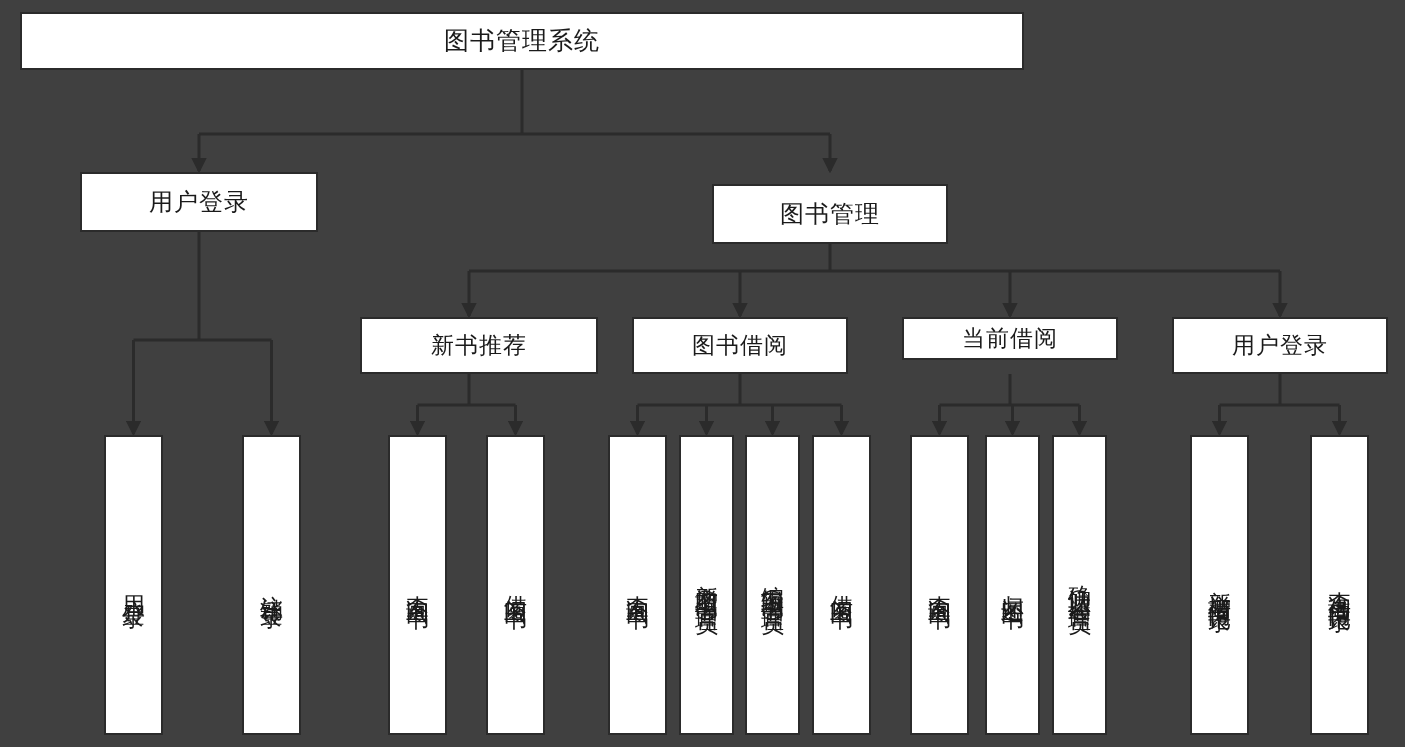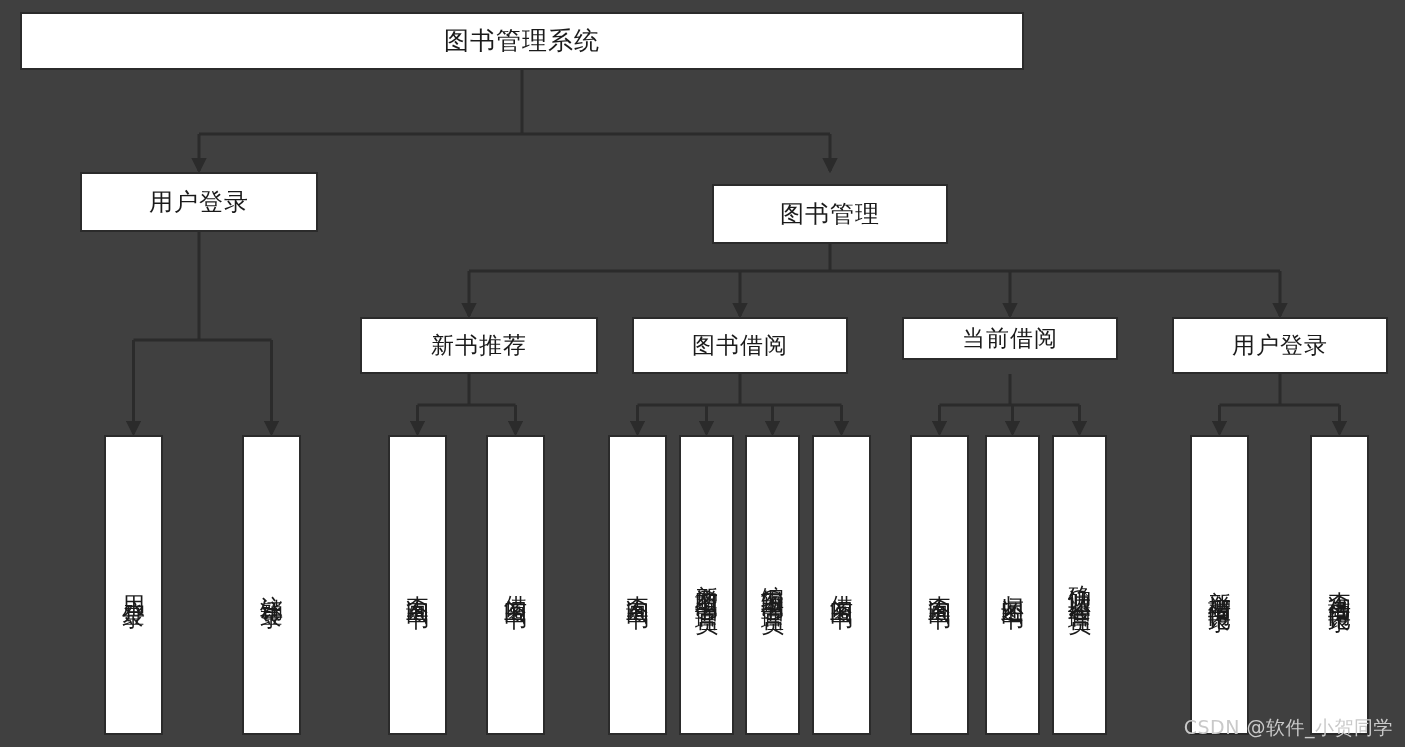--- a/index.html
+++ b/index.html
@@ -171,14 +171,13 @@
       <div class="node level-3 leaf" style="left: 1052px; top: 435px; width: 55px; height: 300px;">
         <span class="vtext">确认归还（管理员）</span>
       </div>
       <div class="node level-3 leaf" style="left: 1190px; top: 435px; width: 59px; height: 300px;">
         <span class="vtext">新增借阅记录</span>
       </div>
       <div class="node level-3 leaf" style="left: 1310px; top: 435px; width: 59px; height: 300px;">
         <span class="vtext">查询借阅记录</span>
       </div>
     </div>
-  <div id="watermark">CSDN @软件_小贺同学</div>
 </div>
 
 </body></html>

